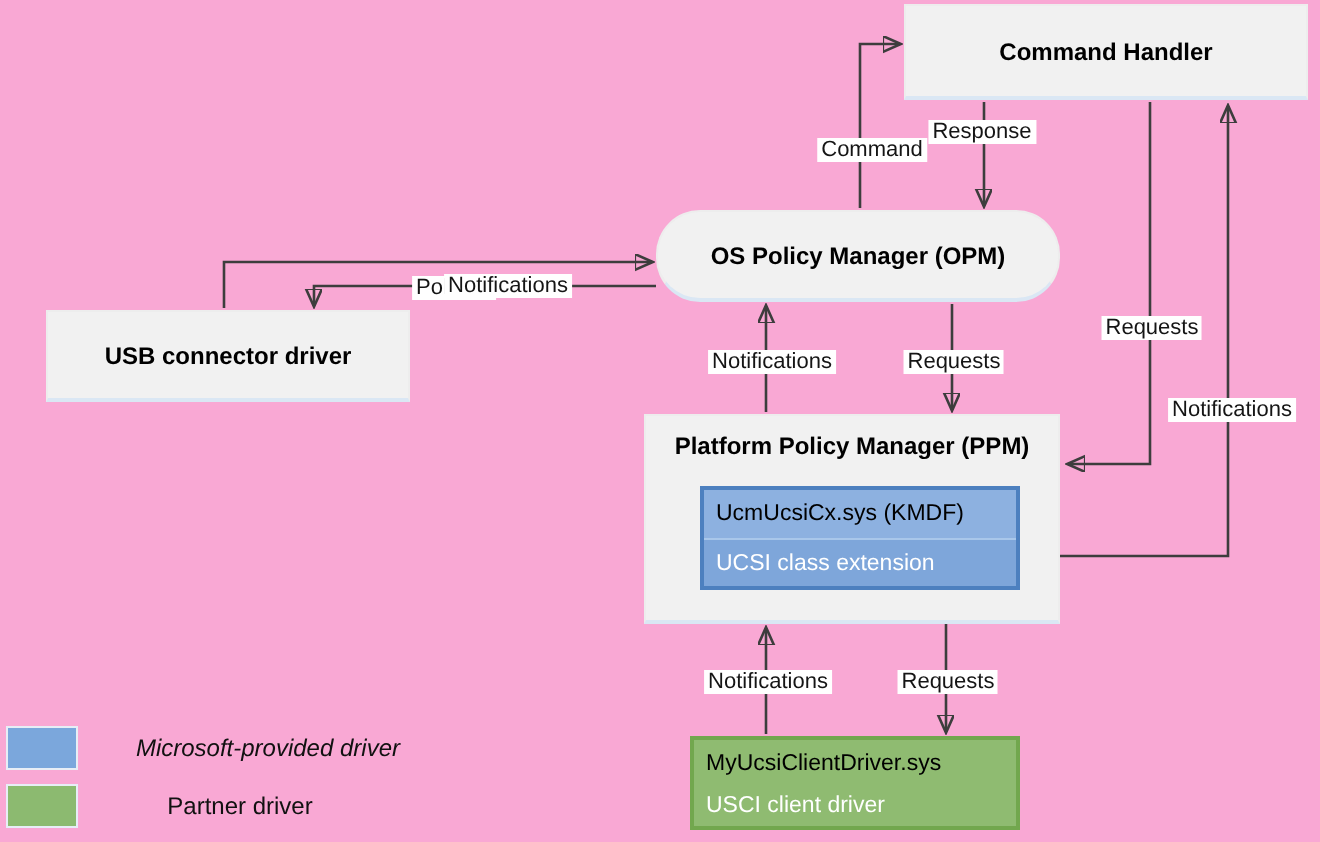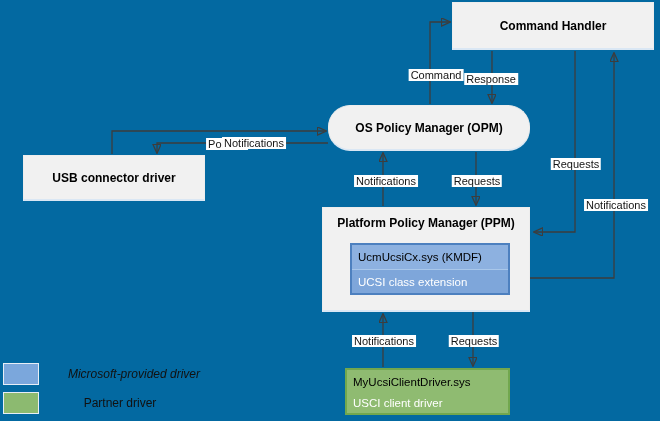--- a/index.html
+++ b/index.html
@@ -1,17 +1,17 @@
 <!DOCTYPE html>
 <html><head>
 <meta charset="utf-8">
 <style>
   html,body{margin:0;padding:0;background:#fff;}
   .canvas{
-    position:relative;width:660px;height:421px;background:#0369a1;
+    position:relative;width:660px;height:421px;background:#f9a8d4;
     font-family:"Liberation Sans","DejaVu Sans",sans-serif;overflow:hidden;
   }
   
   .node{
     position:absolute;background:#F1F1F1;border:1px solid #EDEDED;
     border-bottom:2px solid #DAE7F4;box-sizing:border-box;
     display:flex;align-items:center;justify-content:center;
     font-weight:bold;font-size:12px;color:#000;z-index:1;
   }
   .node.ppm{align-items:flex-start;padding-top:8px;}
@@ -78,21 +78,21 @@
     <path d="M328,143 H157 V153" marker-end="url(#ah)"></path>
     <path d="M383,206 V153" marker-end="url(#ah)"></path>
     <path d="M476,152 V205" marker-end="url(#ah)"></path>
     <path d="M575,51 V232 H534" marker-end="url(#ah)"></path>
     <path d="M530,278 H614 V53" marker-end="url(#ah)"></path>
     <path d="M383,367 V314" marker-end="url(#ah)"></path>
     <path d="M473,312 V366" marker-end="url(#ah)"></path>
   </svg>
 
   <div class="elabel" style="left:436px;top:75px;">Command</div>
-  <div class="elabel" style="left:491px;top:79px;">Response</div>
+  <div class="elabel" style="left:491px;top:66px;">Response</div>
   <div class="elabel" style="left:227px;top:144px;">Policies</div>
   <div class="elabel" style="left:254px;top:143px;">Notifications</div>
   <div class="elabel" style="left:386px;top:181px;">Notifications</div>
   <div class="elabel" style="left:477px;top:181px;">Requests</div>
   <div class="elabel" style="left:576px;top:164px;">Requests</div>
   <div class="elabel" style="left:616px;top:205px;">Notifications</div>
   <div class="elabel" style="left:384px;top:341px;">Notifications</div>
   <div class="elabel" style="left:474px;top:341px;">Requests</div>
 
   <div class="swatch blue" style="left:3px;top:363px;"></div>

